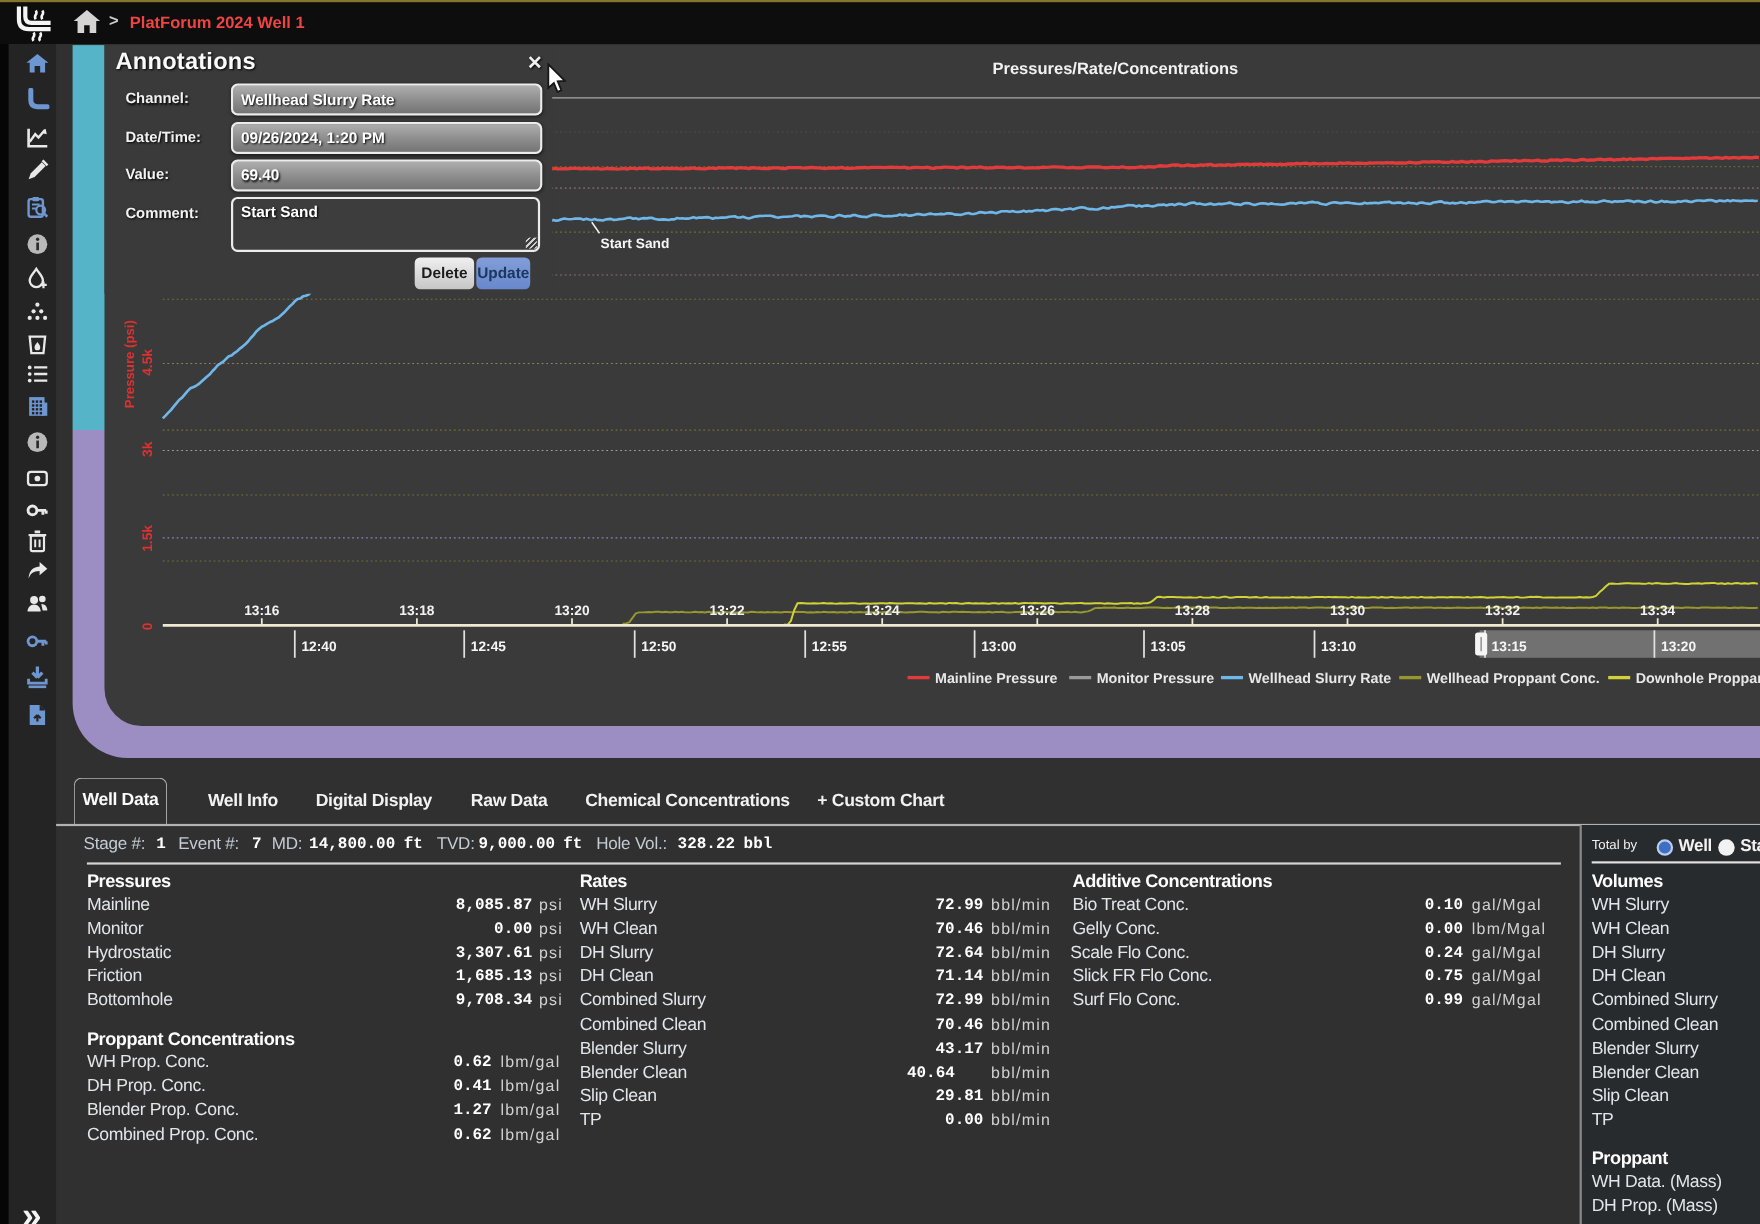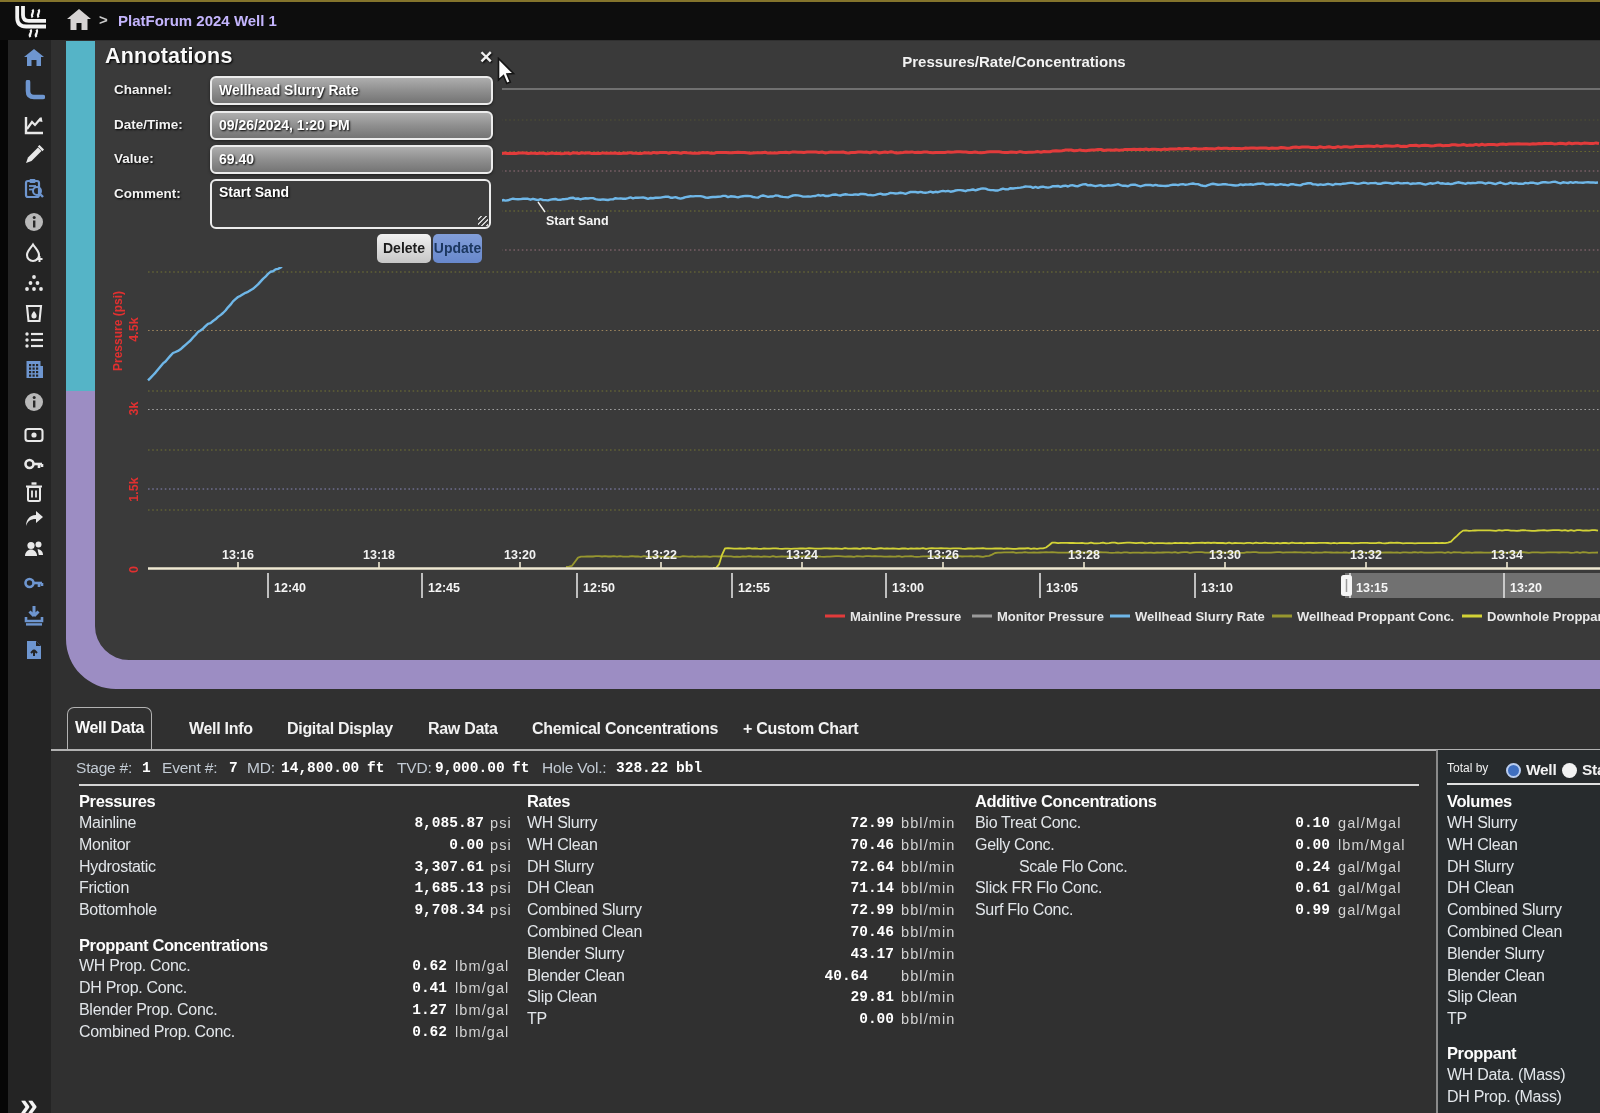--- a/index.html
+++ b/index.html
@@ -4,21 +4,21 @@
 <style>
 * { margin:0; padding:0; box-sizing:border-box; }
 html,body { width:1600px; height:1113px; overflow:hidden; background:#303030;
   font-family:"Liberation Sans", sans-serif; }
 #page { position:relative; width:1600px; height:1113px; }
 #topbar { position:absolute; left:0; top:0; width:1600px; height:40px; background:#0d0d0d; }
 #goldline { position:absolute; left:0; top:0; width:1600px; height:1.5px; background:#84742c; z-index:5; }
 #leftblack { position:absolute; left:0; top:40px; width:8px; height:1073px; background:#060606; }
 #sidebar { position:absolute; left:8px; top:40px; width:43px; height:1073px; background:#242424; }
 .sic { position:absolute; left:15px; }
-#crumb { position:absolute; left:118px; top:12px; color:#c4b5fd; font-size:15px; font-weight:bold; letter-spacing:0; }
+#crumb { position:absolute; left:118px; top:12px; color:#ef4444; font-size:15px; font-weight:bold; letter-spacing:0; }
 #gt { position:absolute; left:99px; top:11px; color:#cccccc; font-size:15px; font-weight:bold; }
 #chartbg { position:absolute; left:95px; top:41px; width:1505px; height:619px; background:#3a3a3a; border-bottom-left-radius:34px; }
 #cyanband { position:absolute; left:66px; top:41px; width:29px; height:350px; background:#55b4c7; }
 #chartsvg { position:absolute; left:0; top:0; }
 #panel { position:absolute; left:95px; top:41px; width:407px; height:226px; background:#3a3a3a; z-index:20; }
 #panel h1 { position:absolute; left:10px; top:3px; font-size:21.5px; letter-spacing:0.2px; color:#fafafa;
   text-shadow:1px 1px 2px #000; }
 #panel .closex { position:absolute; left:384px; top:6px; font-size:17px; color:#f0f0f0; font-weight:bold; text-shadow:1px 1px 2px #000;}
 .plbl { position:absolute; left:19px; font-size:13.5px; font-weight:bold; color:#f2f2f2; text-shadow:1px 1px 2px #000; }
 .fld { position:absolute; left:115px; width:283px; height:29px; border:2px solid #ececec; border-radius:6px;
@@ -381,25 +381,25 @@
 <div class="lbl" style="left:527px;top:1010.2px">TP</div>
     <div class="val" style="left:734px;top:1011.2px;width:160px">0.00</div>
     <div class="unit" style="left:901px;top:1011.2px">bbl/min</div>
 <div class="hd" style="left:975px;top:792px">Additive Concentrations</div>
 <div class="lbl" style="left:975px;top:814.0px">Bio Treat Conc.</div>
     <div class="val" style="left:1170px;top:815.0px;width:160px">0.10</div>
     <div class="unit" style="left:1338px;top:815.0px">gal/Mgal</div>
 <div class="lbl" style="left:975px;top:835.8px">Gelly Conc.</div>
     <div class="val" style="left:1170px;top:836.8px;width:160px">0.00</div>
     <div class="unit" style="left:1338px;top:836.8px">lbm/Mgal</div>
-<div class="lbl" style="left:1019px;top:857.6px">Scale Flo Conc.</div>
+<div class="lbl" style="left:973px;top:857.6px">Scale Flo Conc.</div>
     <div class="val" style="left:1170px;top:858.6px;width:160px">0.24</div>
     <div class="unit" style="left:1338px;top:858.6px">gal/Mgal</div>
 <div class="lbl" style="left:975px;top:879.4px">Slick FR Flo Conc.</div>
-    <div class="val" style="left:1170px;top:880.4px;width:160px">0.61</div>
+    <div class="val" style="left:1170px;top:880.4px;width:160px">0.75</div>
     <div class="unit" style="left:1338px;top:880.4px">gal/Mgal</div>
 <div class="lbl" style="left:975px;top:901.2px">Surf Flo Conc.</div>
     <div class="val" style="left:1170px;top:902.2px;width:160px">0.99</div>
     <div class="unit" style="left:1338px;top:902.2px">gal/Mgal</div>
 
   <div class="hd" style="left:1447px;top:792px">Volumes</div>
 <div class="lbl" style="left:1447px;top:814.0px">WH Slurry</div>
 <div class="lbl" style="left:1447px;top:835.8px">WH Clean</div>
 <div class="lbl" style="left:1447px;top:857.6px">DH Slurry</div>
 <div class="lbl" style="left:1447px;top:879.4px">DH Clean</div>

